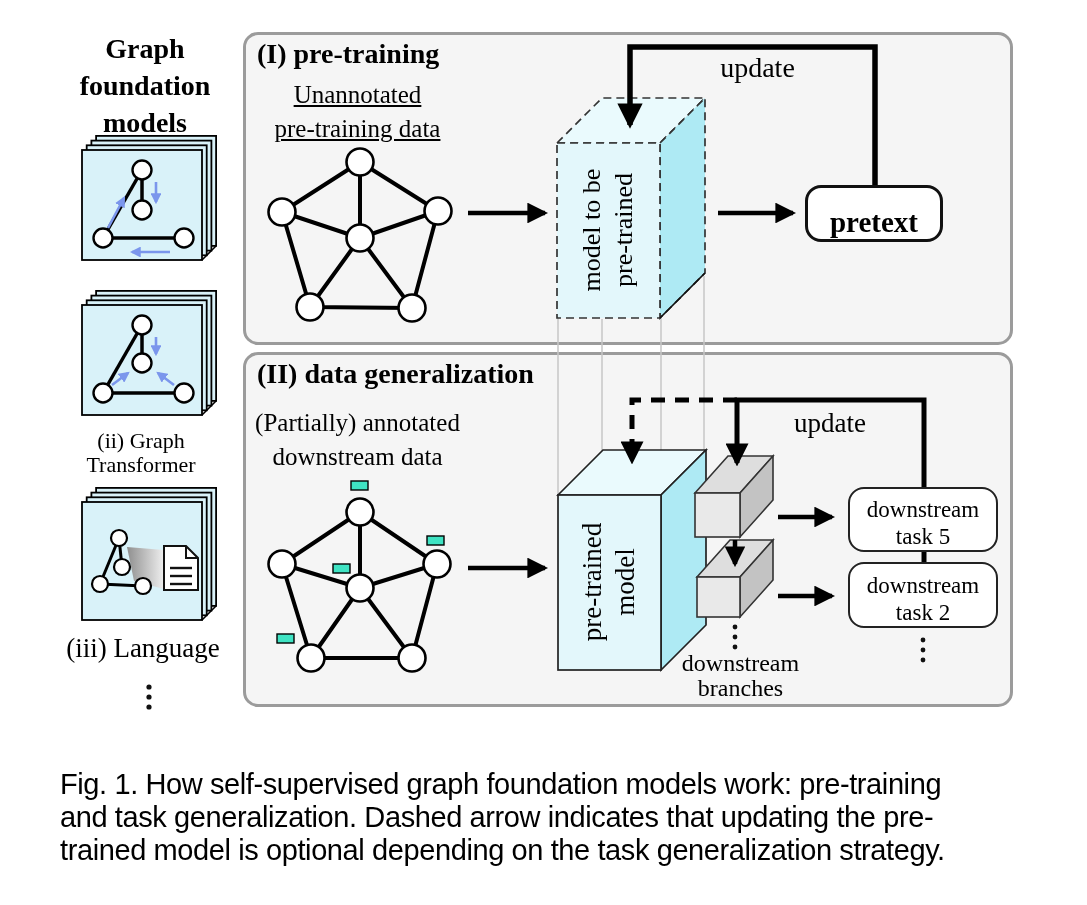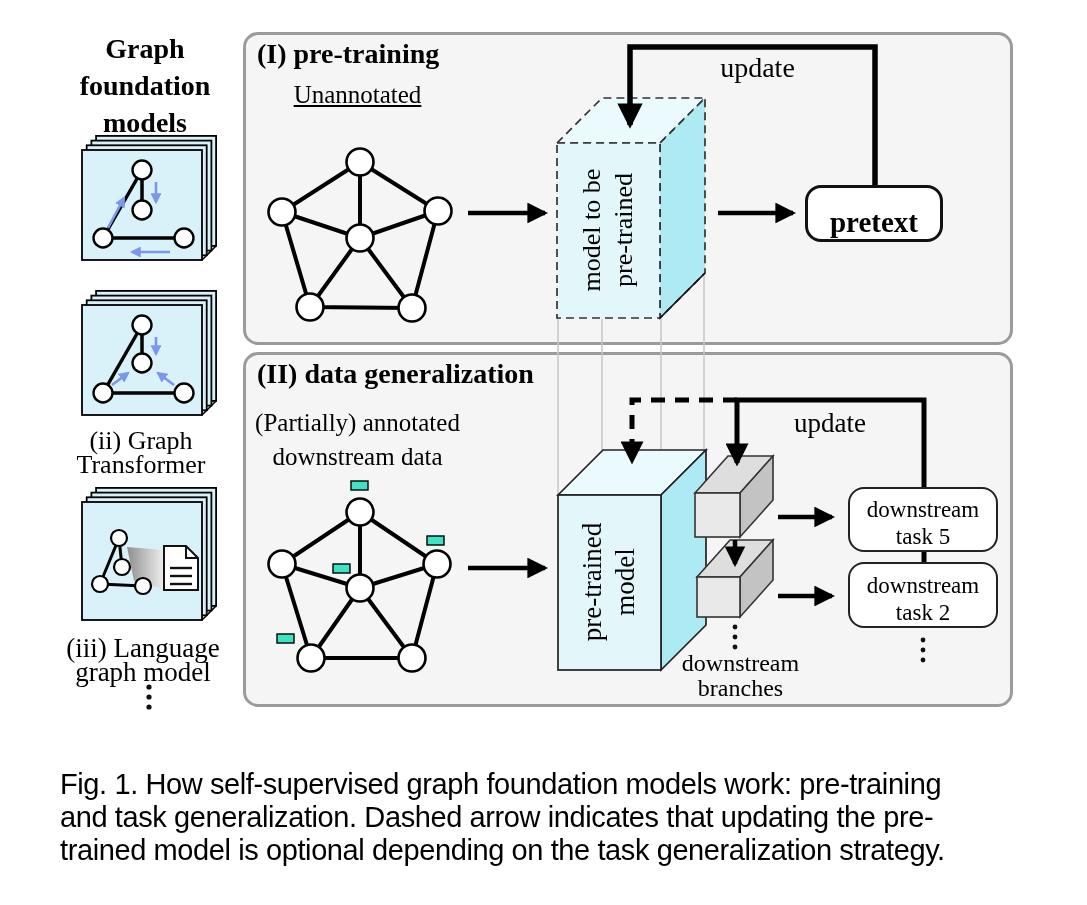--- a/index.html
+++ b/index.html
@@ -210,34 +210,34 @@
     </g>
   </svg>
 
   <div class="abs serif bold center" style="left:45px;top:30px;width:200px;font-size:28px;line-height:37px;">
     <div>Graph</div>
     <div>foundation</div>
     <div>models</div>
   </div>
 
 
-  <div class="abs serif center" style="left:61px;top:429px;width:160px;font-size:26px;line-height:24px;">
+  <div class="abs serif center" style="left:61px;top:429px;width:160px;font-size:22px;line-height:24px;">
     <div>(ii) Graph</div>
     <div>Transformer</div>
   </div>
 
   <div class="abs serif center" style="left:53px;top:636px;width:180px;font-size:27px;line-height:24px;">
     <div>(iii) Language</div>
-    <div>graph model</div>
   </div>
 
   <div class="abs serif bold" style="left:257px;top:38px;font-size:28px;">(I) pre-training</div>
 
   <div class="abs serif center" style="left:250px;top:78px;width:215px;font-size:25px;line-height:34px;text-decoration:underline;">
     <div>Unannotated</div>
+    <div>pre-training data</div>
   </div>
 
   <div class="abs serif center" style="left:695px;top:52px;width:125px;font-size:28px;">update</div>
 
   <div class="abs serif rotbox" style="left:518px;top:178px;width:180px;height:104px;font-size:26px;line-height:32px;">
     <div>model to be</div>
     <div>pre-trained</div>
   </div>
 
   <div class="roundbox serif bold" style="left:805px;top:185px;width:138px;height:57px;border:3.5px solid #111;border-radius:16px;font-size:29px;">

